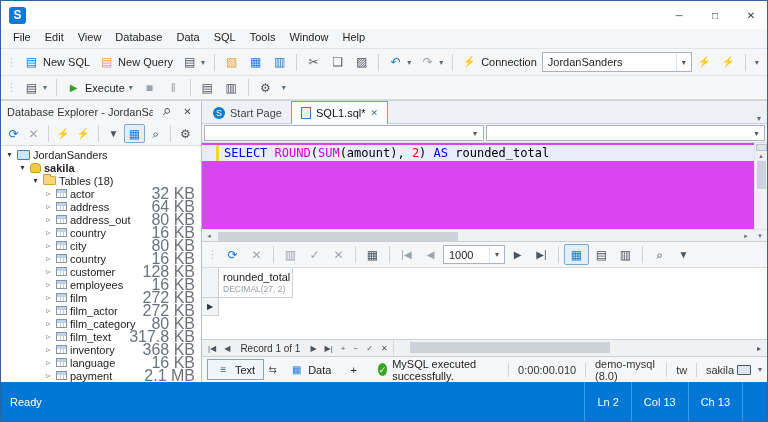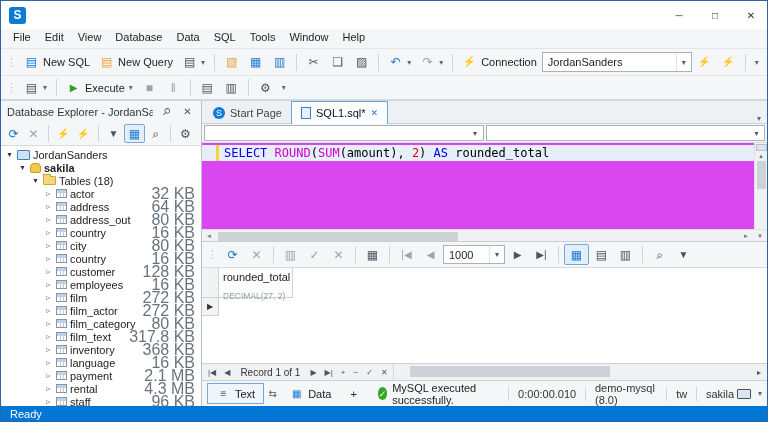--- a/index.html
+++ b/index.html
@@ -90,41 +90,41 @@
   .hs-track { flex:1; height:100%; position:relative; }
   .hs-thumb { position:absolute; left:2px; top:2px; height:9px; width:240px; background:#cdd2d8; border-radius:1px; }
 
   .res-toolbar { height:26px; display:flex; align-items:center; gap:1px; padding:0 3px; background:#f5f6f7; border-bottom:1px solid #d8dbde; flex:0 0 auto; }
   .fetch-combo { width:62px; height:19px; }
 
   .grid-area { flex:1; position:relative; background:#fff; overflow:hidden; min-height:0; }
   .g-corner { position:absolute; left:0; top:0; width:17px; height:30px; background:#f2f3f5; border-right:1px solid #ccd1d6; border-bottom:1px solid #ccd1d6; }
   .g-colhead { position:absolute; left:17px; top:0; width:74px; height:30px; background:#fdfdfd; border-right:1px solid #ccd1d6; border-bottom:1px solid #ccd1d6; padding:3px 4px 0 4px; }
   .g-colname { font-size:11px; color:#222; }
-  .g-coltype { font-size:8.5px; color:#98a0a8; margin-top:8px; white-space:nowrap; }
+  .g-coltype { font-size:8.5px; color:#98a0a8; margin-top:1px; white-space:nowrap; }
   .g-rowsel { position:absolute; left:0; top:30px; width:17px; height:18px; background:#f2f3f5; border-right:1px solid #ccd1d6; border-bottom:1px solid #ccd1d6; display:flex; align-items:center; justify-content:center; font-size:8px; color:#333; }
   .g-cell { position:absolute; left:17px; top:30px; width:74px; height:18px; border:1px solid #7ba7d4; background:#e8f0fa; display:flex; align-items:center; justify-content:flex-end; padding-right:4px; font-size:11px; color:#111; }
 
   .recnav { height:17px; display:flex; align-items:center; background:#f0f1f3; border-top:1px solid #ccd1d6; font-size:8px; color:#4a5560; gap:2px; padding:0 3px; flex:0 0 auto; }
   .nbtn { padding:0 3px; }
   .rec-label { font-size:10px; color:#333; padding:0 5px; }
   .rn-track { flex:1; height:100%; position:relative; border-left:1px solid #d5dade; }
   .rn-thumb { position:absolute; left:16px; top:2px; height:11px; width:200px; background:#cdd2d8; }
 
   .bottombar { height:26px; display:flex; align-items:center; gap:3px; padding:0 5px; background:#f5f6f7; border-top:1px solid #ccd1d6; flex:0 0 auto; }
   .btab { display:flex; align-items:center; gap:4px; padding:2px 8px; color:#222; }
   .btab.active { border:1px solid #7ba7d4; background:#eef5fd; }
   .status-msg { display:flex; align-items:center; gap:5px; margin-left:10px; color:#222; }
   .ok-circle { width:13px; height:13px; border-radius:50%; background:#35a524; color:#fff; font-size:9px; display:flex; align-items:center; justify-content:center; }
   .bsep { width:1px; height:14px; background:#cfd4d9; margin:0 6px; }
   .binfo { color:#333; }
   .bottom-right { margin-left:auto; display:flex; align-items:center; gap:7px; color:#5a6b7b; }
   .monitor-icon { width:14px; height:10px; border:1px solid #4a5560; background:#dce6f2; border-radius:1px; }
 
-  .statusbar { height:15px; background:#0077d4; color:#fff; display:flex; align-items:center; flex:0 0 auto; font-size:11px; }
+  .statusbar { height:39px; background:#0077d4; color:#fff; display:flex; align-items:center; flex:0 0 auto; font-size:11px; }
   .sb-ready { padding-left:9px; }
   .sb-right { margin-left:auto; display:flex; height:100%; align-items:stretch; }
   .sb-seg { padding:0 12px; border-left:1px solid #3e99e3; display:flex; align-items:center; }
   .sb-grip { width:14px; }
 </style>
 </head>
 <body>
 
 <div id="window">
 
@@ -569,15 +569,21 @@
           <span class="monitor-icon"></span>
           <span class="dd">▾</span>
         </div>
       </div>
 
     </div>
   </div>
 
   <div class="statusbar">
     <span class="sb-ready">Ready</span>
+    <div class="sb-right">
+      <div class="sb-seg">Ln 2</div>
+      <div class="sb-seg">Col 13</div>
+      <div class="sb-seg">Ch 13</div>
+      <div class="sb-seg sb-grip"></div>
+    </div>
   </div>
 
 </div>
 
 </body></html>

